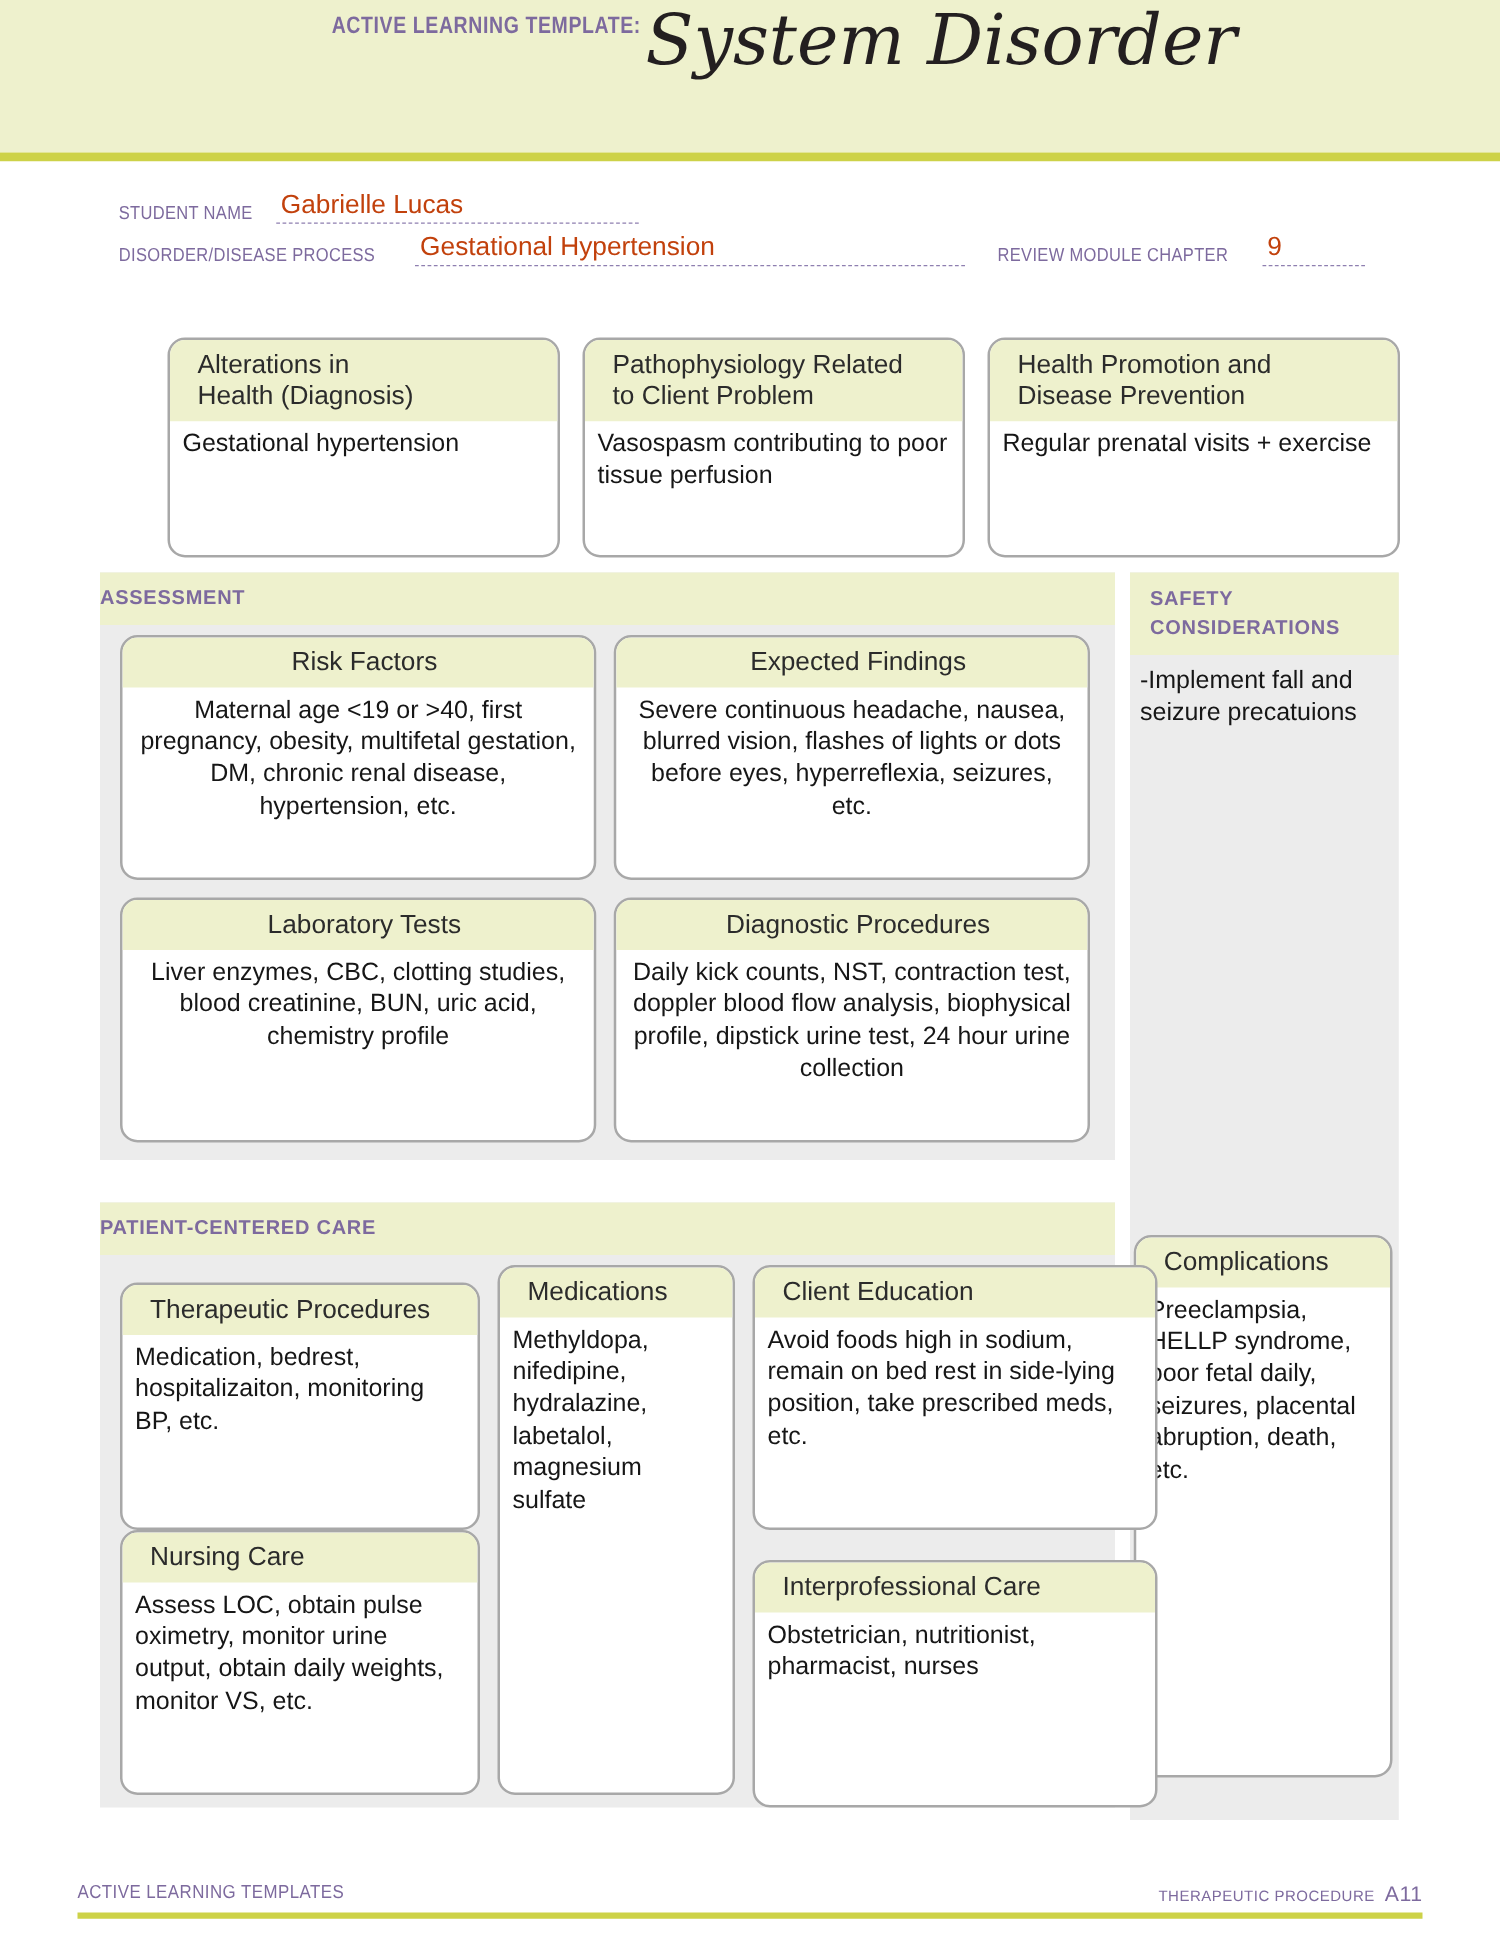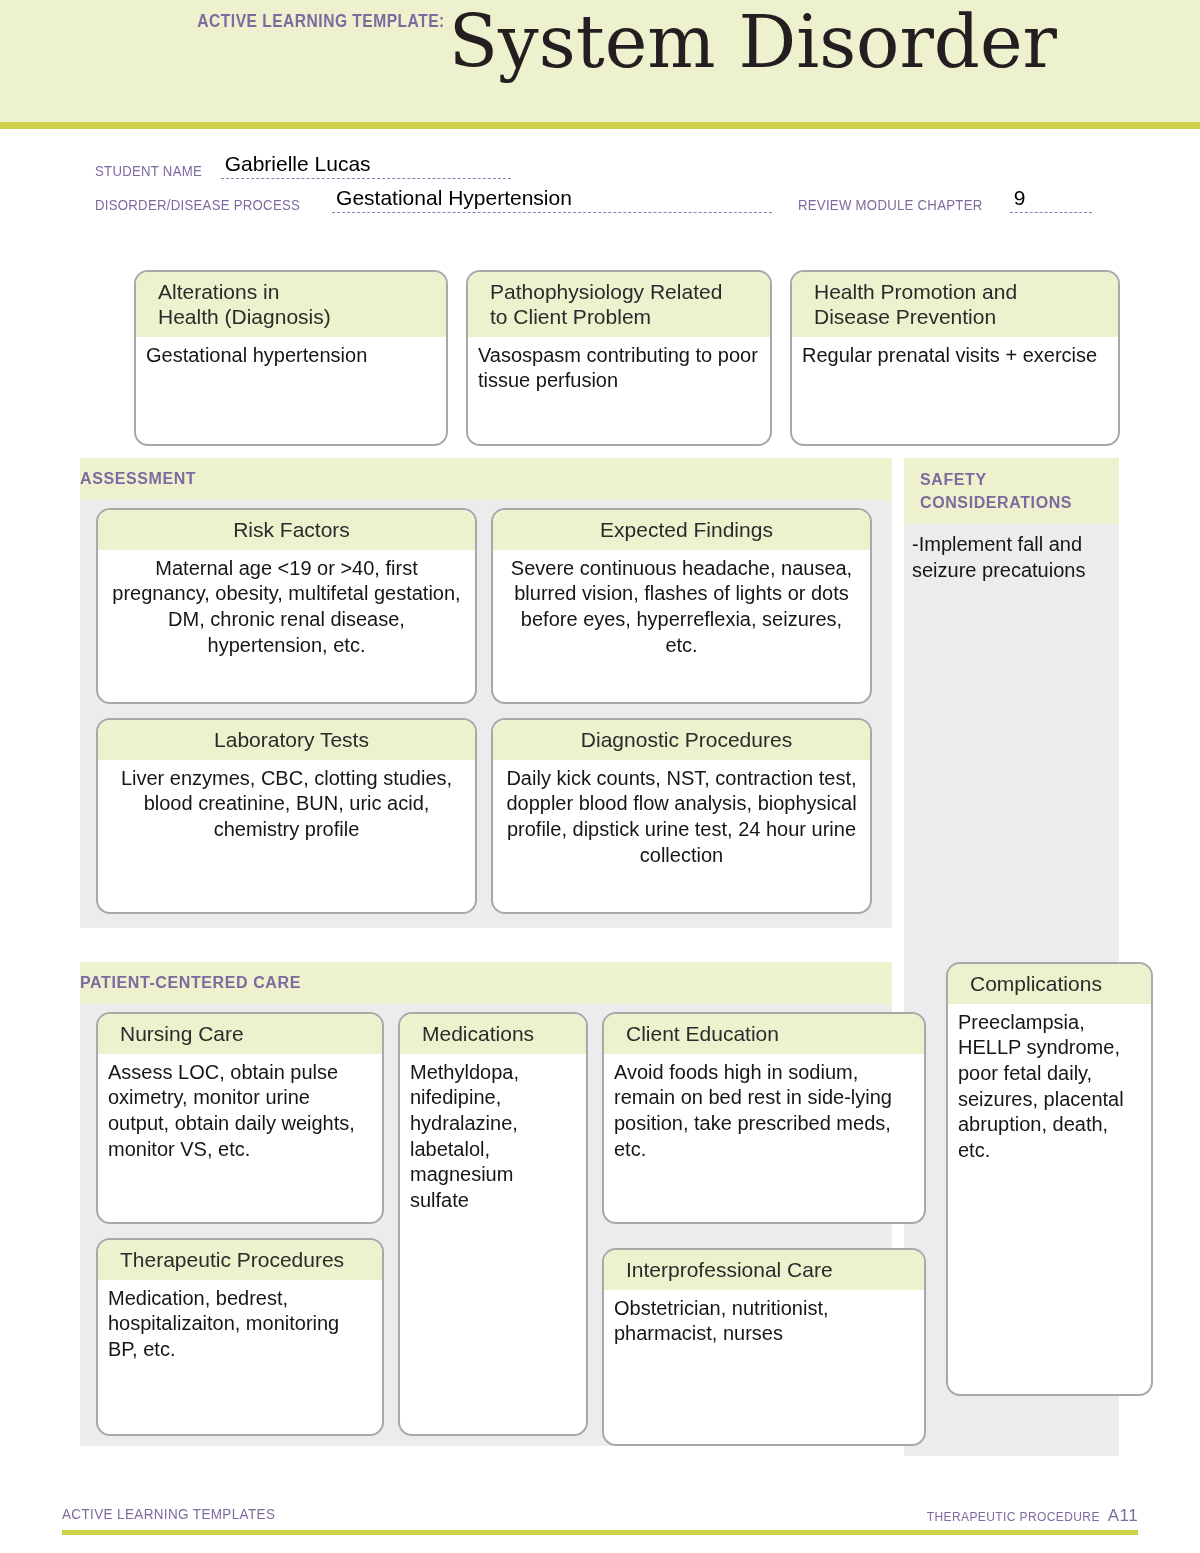--- a/index.html
+++ b/index.html
@@ -46,21 +46,22 @@
     font-weight: bold;
     letter-spacing: 0.6px;
     color: #7d6a9e;
     transform: scaleX(0.82);
     transform-origin: right center;
     white-space: nowrap;
     padding-top: 10px;
   }
   .banner-title {
     font-family: "DejaVu Serif", serif;
-    font-size: 72px;
+    font-style: italic;
+    font-size: 56px;
     color: #231f20;
     letter-spacing: 0px;
     white-space: nowrap;
   }
 
   
   .info {
     position: absolute;
     left: 95px;
     top: 152px;
@@ -84,21 +85,21 @@
     display: inline-block;
     vertical-align: bottom;
     border-bottom: 1.5px dashed #8e7fb0;
     position: relative;
   }
   .fill .val {
     position: absolute;
     left: 4px;
     bottom: 2px;
     font-size: 21px;
-    color: #000000;
+    color: #c2410c;
     font-family: "Liberation Sans", sans-serif;
     white-space: nowrap;
   }
   .fill.f1 { width: 290px; height: 26px; margin-left: 4px;}
   .fill.f2 { width: 440px; height: 26px; margin-left: 4px;}
   .fill.f3 { width: 82px;  height: 26px; margin-left: 2px;}
   .rmc {
     margin-left: 26px;
   }
 
@@ -192,24 +193,23 @@
   }
   .safety-body {
     padding: 8px 6px 8px 8px;
     font-size: 20px;
     color: #161616;
     line-height: 1.26;
   }
   .complications {
     position: absolute;
     left: 907px;
-    top: 962px;
+    top: 988px;
     width: 207px;
     height: 434px;
-    margin-left: 39px;
   }
 
   
   .pcc-panel {
     position: absolute;
     left: 80px;
     top: 962px;
     width: 812px;
     height: 484px;
     background: #ececec;
@@ -347,27 +347,27 @@
 <div class="card complications">
   <div class="card-hd">Complications</div>
   <div class="card-bd">Preeclampsia, HELLP syndrome, poor fetal daily, seizures, placental abruption, death, etc.</div>
 </div>
 
 <div class="pcc-panel">
   <div class="sec-hd">PATIENT-CENTERED CARE</div>
   <div class="pcc-grid">
 
     <div class="pcc-col c1">
+      <div class="card pb" style="height:198px; margin-top:14px">
+        <div class="card-hd">Therapeutic Procedures</div>
+        <div class="card-bd">Medication, bedrest, hospitalizaiton, monitoring BP, etc.</div>
+      </div>
       <div class="card pb" style="height:212px">
         <div class="card-hd">Nursing Care</div>
         <div class="card-bd">Assess LOC, obtain pulse oximetry, monitor urine output, obtain daily weights, monitor VS, etc.</div>
-      </div>
-      <div class="card pb" style="height:198px; margin-top:14px">
-        <div class="card-hd">Therapeutic Procedures</div>
-        <div class="card-bd">Medication, bedrest, hospitalizaiton, monitoring BP, etc.</div>
       </div>
     </div>
 
     <div class="pcc-col c2">
       <div class="card pb" style="height:424px">
         <div class="card-hd">Medications</div>
         <div class="card-bd">Methyldopa, nifedipine, hydralazine, labetalol, magnesium sulfate</div>
       </div>
     </div>
 

